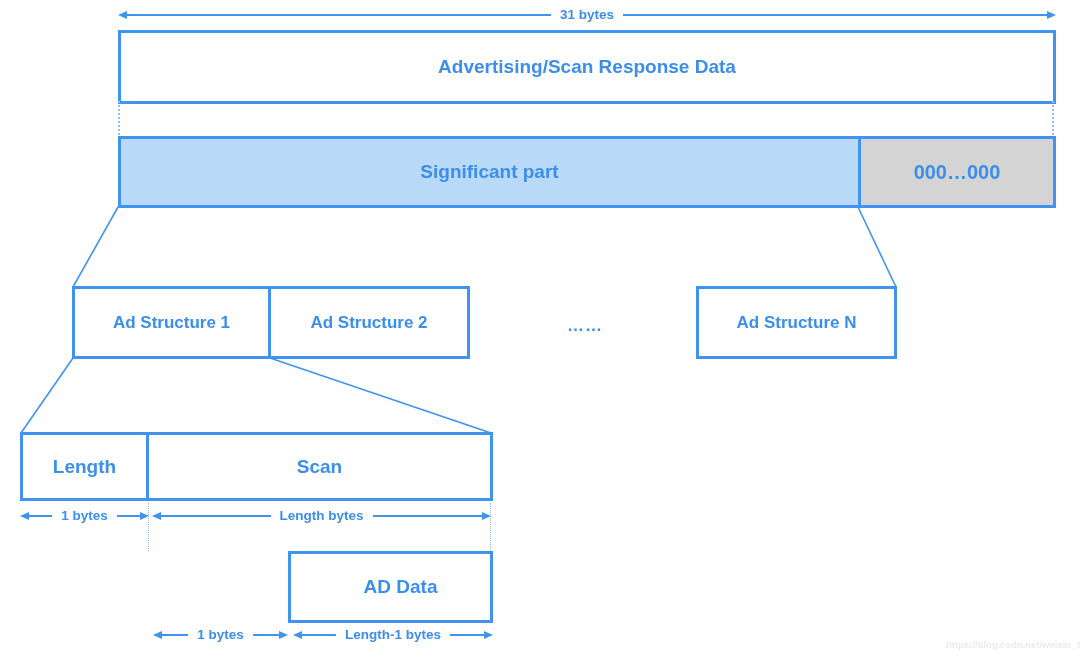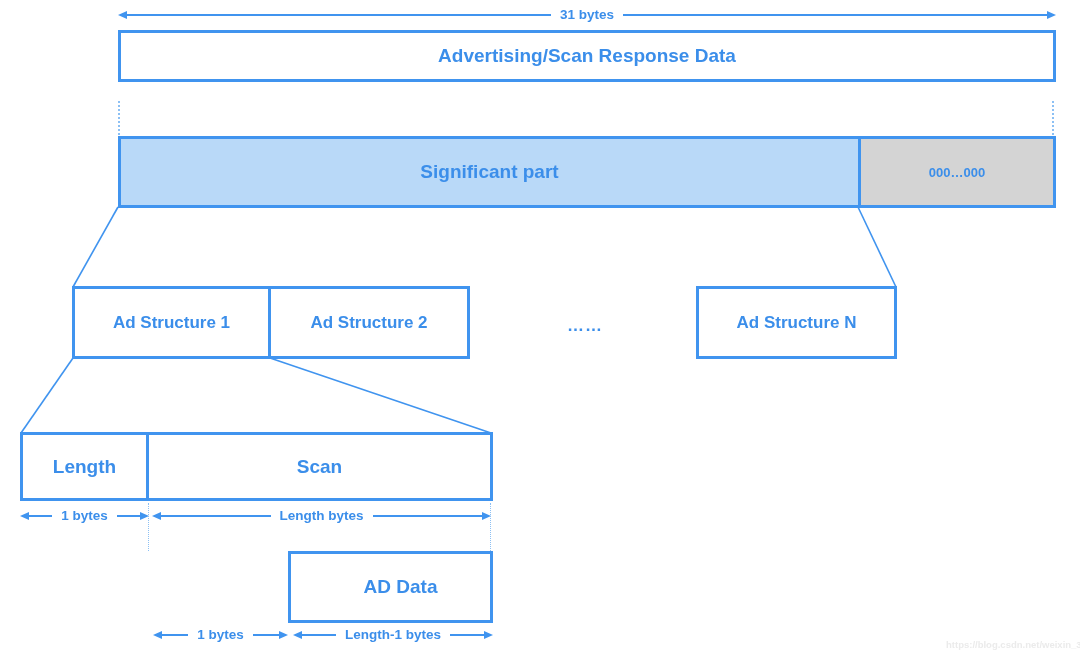--- a/index.html
+++ b/index.html
@@ -12,21 +12,21 @@
     position:absolute; border:3px solid #4094EF; background:#ffffff;
     display:flex; align-items:center; justify-content:center;
     color:#3B8EEA; font-weight:bold; font-size:19px;
   }
   .split { padding:0;align-items:center; }
   .cell {
     height:100%; display:flex; align-items:center; justify-content:center;
     color:#3B8EEA; font-weight:bold; font-size:19px;
   }
   .cell-sig { background:#B9D9F8; width:737px; }
-  .cell-zeros { background:#D4D4D4; border-left:3px solid #4094EF; flex:1; font-size:13px; }
+  .cell-zeros { background:#D4D4D4; border-left:3px solid #4094EF; flex:1; font-size:20px; }
   .harrow {
     position:absolute; height:14px; display:flex; align-items:center;
     color:#3B8EEA; font-size:13.5px; font-weight:600; white-space:nowrap;
   }
   .harrow .line { flex:1; height:2px; background:#4094EF; }
   .harrow .lbl { padding:0 9px; line-height:14px; }
   .ah { width:0; height:0; border-top:4.5px solid transparent; border-bottom:4.5px solid transparent; }
   .ah.left  { border-right:9px solid #4094EF; }
   .ah.right { border-left:9px solid #4094EF; }
   .vdot {
@@ -54,21 +54,21 @@
   </svg>
 
   <div class="harrow" style="left:118px; top:8px; width:938px;text-align:right;">
     <span class="ah left"></span>
     <span class="line"></span>
     <span class="lbl">31 bytes</span>
     <span class="line"></span>
     <span class="ah right"></span>
   </div>
 
-  <div class="box" style="left:118px; top:30px; width:938px; height:52px;">
+  <div class="box" style="left:118px; top:30px; width:938px; height:74px;">
     <span>Advertising/Scan Response Data</span>
   </div>
 
   <div class="vdot" style="left:118px; top:101px; height:34px;"></div>
   <div class="vdot" style="left:1052px; top:101px; height:34px;"></div>
 
   <div class="box split" style="left:118px; top:136px; width:938px; height:72px;">
     <div class="cell cell-sig">
       <span>Significant part</span>
     </div>

